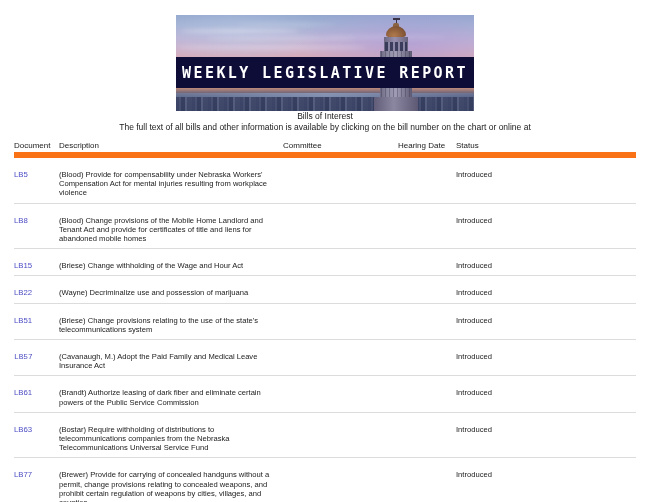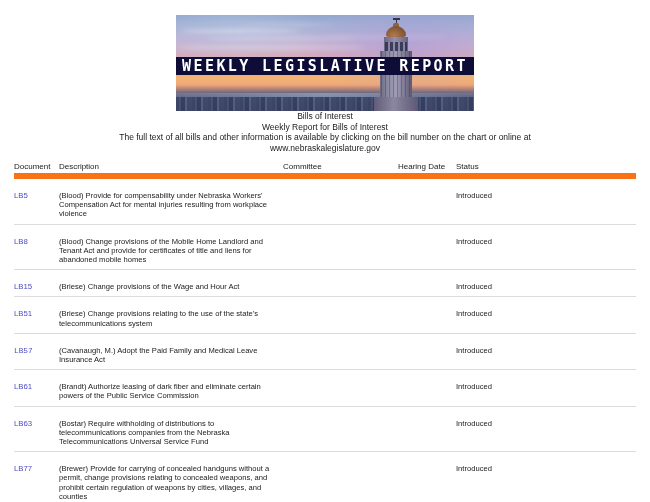--- a/index.html
+++ b/index.html
@@ -171,21 +171,21 @@
     background: repeating-linear-gradient(to right,
       rgba(50,48,68,0.35) 0px, rgba(50,48,68,0.35) 1px,
       rgba(0,0,0,0) 1px, rgba(0,0,0,0) 4px);
   }
 
   
   .band {
     position: absolute;
     left: 0; right: 0;
     top: 42px;
-    height: 18px;
+    height: 31px;
     background: #0d0d38;
     display: flex;
     align-items: center;
     justify-content: center;
   }
   .band-text {
     font-family: "DejaVu Sans Mono", "Liberation Mono", monospace;
     font-size: 15px;
     font-weight: bold;
     color: #ffffff;
@@ -278,23 +278,21 @@
     </div>
 
     <div class="band" style="background: rgb(13, 13, 56);">
       <span class="band-text">WEEKLY LEGISLATIVE REPORT</span>
     </div>
   </div>
 </div>
 
 <div class="titleblock">
   <div>Bills of Interest</div>
-  <div>Weekly Report for Bills of Interest</div>
   <div>The full text of all bills and other information is available by clicking on the bill number on the chart or online at</div>
-  <div>www.nebraskalegislature.gov</div>
 </div>
 
 <div class="table-wrap">
   <table class="bills">
     <colgroup>
       <col class="col-doc">
         <col class="col-desc">
         <col class="col-comm">
         <col class="col-hear">
         <col class="col-stat">
@@ -318,21 +316,28 @@
         </tr>
         <tr>
           <td class="doc"><a href="#" style="color: rgb(77, 77, 196);">LB8</a></td>
           <td class="desc">(Blood) Change provisions of the Mobile Home Landlord and Tenant Act and provide for certificates of title and liens for abandoned mobile homes</td>
           <td class="comm pad-left-comm"></td>
           <td class="hear"></td>
           <td class="stat pad-left-stat">Introduced</td>
         </tr>
         <tr>
           <td class="doc"><a href="#" style="color: rgb(77, 77, 196);">LB15</a></td>
-          <td class="desc">(Briese) Change provisions of the Wage and Hour Act</td>
+          <td class="desc">(Briese) Change withholding of the Wage and Hour Act</td>
+          <td class="comm pad-left-comm"></td>
+          <td class="hear"></td>
+          <td class="stat pad-left-stat">Introduced</td>
+        </tr>
+        <tr>
+          <td class="doc"><a href="#" style="color: rgb(77, 77, 196);">LB22</a></td>
+          <td class="desc">(Wayne) Decriminalize use and possession of marijuana</td>
           <td class="comm pad-left-comm"></td>
           <td class="hear"></td>
           <td class="stat pad-left-stat">Introduced</td>
         </tr>
         <tr>
           <td class="doc"><a href="#" style="color: rgb(77, 77, 196);">LB51</a></td>
           <td class="desc">(Briese) Change provisions relating to the use of the state's telecommunications system</td>
           <td class="comm pad-left-comm"></td>
           <td class="hear"></td>
           <td class="stat pad-left-stat">Introduced</td>

